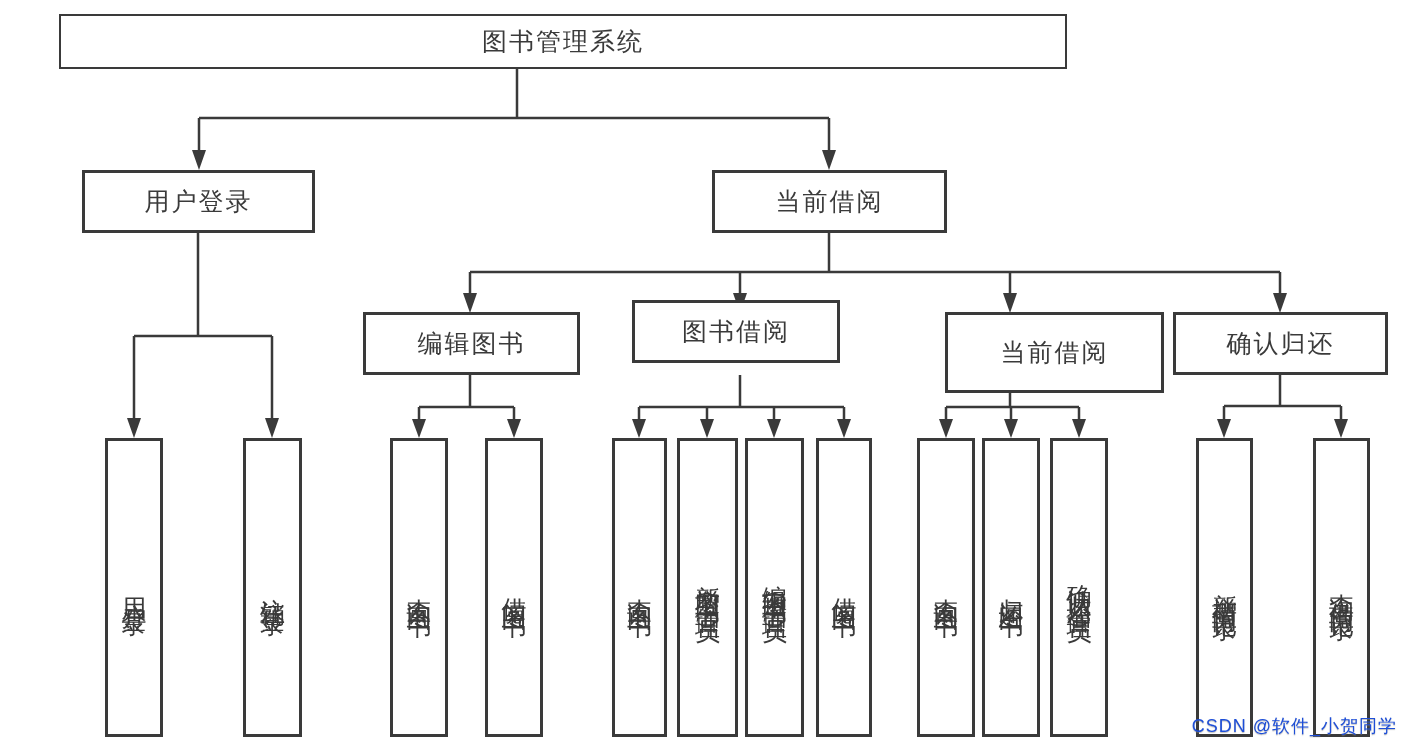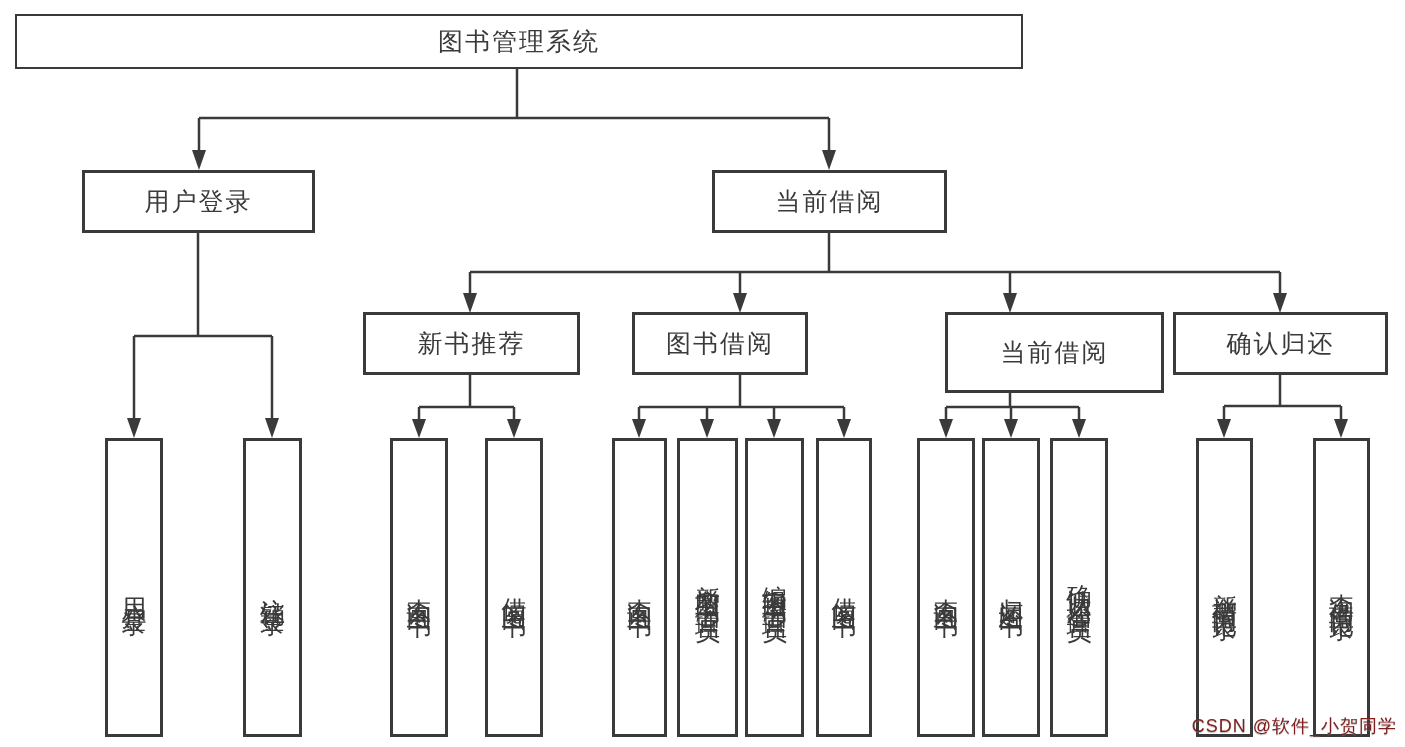--- a/index.html
+++ b/index.html
@@ -6,33 +6,33 @@
   .canvas{
     position:relative;width:1405px;height:747px;background:#ffffff;
     font-family:"Liberation Sans","DejaVu Sans",sans-serif;overflow:hidden;
   }
   .canvas svg{position:absolute;left:0;top:0;}
   .hbox{
     position:absolute;box-sizing:border-box;border:3px solid #3a3a3a;background:#ffffff;
     display:flex;align-items:center;justify-content:center;
     font-size:25px;letter-spacing:2px;color:#3a3a3a;white-space:nowrap;
   }
-  .root-box{border-width:2px;}
+  .root-box{border-width:2px;margin-left:44px;}
   .vbox{
     position:absolute;top:438px;height:299px;box-sizing:border-box;
     border:3px solid #3a3a3a;background:#ffffff;
     display:flex;align-items:center;justify-content:center;
   }
   .vbox span{
     writing-mode:vertical-rl;text-orientation:mixed;
     font-size:25px;letter-spacing:5px;line-height:1;color:#3a3a3a;white-space:nowrap;
   }
   .watermark{
     position:absolute;right:8px;top:714px;
-    font-size:18px;letter-spacing:1px;color:#7f1d1d;
+    font-size:18px;letter-spacing:1px;color:#1d4ed8;
     text-shadow:0 1px 1px rgba(130,130,130,.55);
     white-space:nowrap;
   }
 </style>
 </head>
 <body>
 
 <div class="canvas">
 
   <svg width="1405" height="747" viewBox="0 0 1405 747">
@@ -73,22 +73,22 @@
       <polygon points="1217,419 1231,419 1224,438"></polygon>
       <polygon points="1334,419 1348,419 1341,438"></polygon>
     </g>
   </svg>
 
   <div class="hbox root-box" style="left:15px;top:14px;width:1008px;height:55px">图书管理系统</div>
 
   <div class="hbox" style="left:82px;top:170px;width:233px;height:63px">用户登录</div>
   <div class="hbox" style="left:712px;top:170px;width:235px;height:63px">当前借阅</div>
 
-  <div class="hbox" style="left:363px;top:312px;width:217px;height:63px">新书推荐</div>
-  <div class="hbox" style="left:632px;top:312px;width:176px;height:63px">图书借阅</div>
+  <div class="hbox" style="left:363px;top:312px;width:217px;height:63px">编辑图书</div>
+  <div class="hbox" style="left:632px;top:300px;width:208px;height:63px">图书借阅</div>
   <div class="hbox" style="left:945px;top:312px;width:219px;height:81px">当前借阅</div>
   <div class="hbox" style="left:1173px;top:312px;width:215px;height:63px">确认归还</div>
 
   <div class="vbox" style="left:105px;width:58px">
     <span>用户登录</span>
   </div>
   <div class="vbox" style="left:243px;width:59px">
     <span>注销登录</span>
   </div>
 

